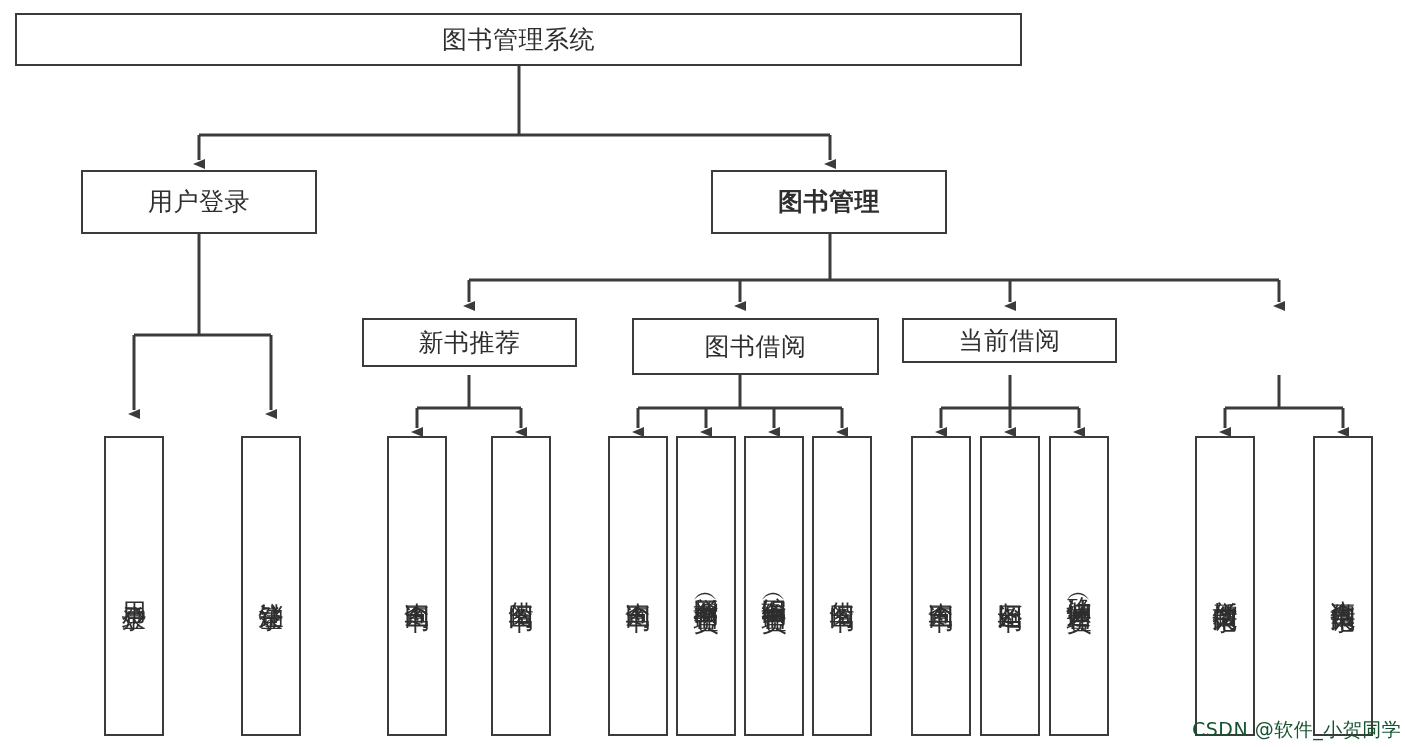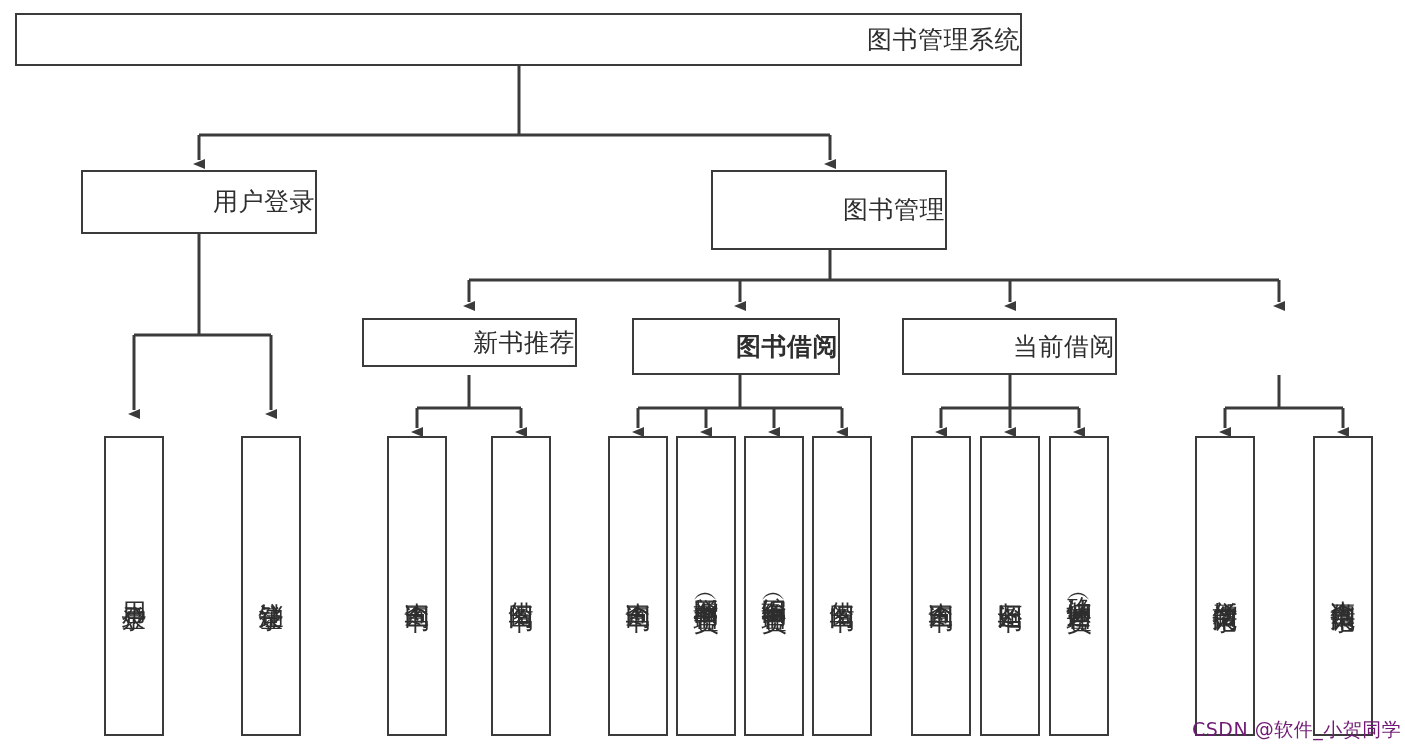--- a/index.html
+++ b/index.html
@@ -26,21 +26,21 @@
     height: 747px;
     pointer-events: none;
   }
   .node {
     position: absolute;
     box-sizing: border-box;
     border: 2.5px solid #3b3b3b;
     background: #ffffff;
     display: flex;
     align-items: center;
-    justify-content: flex-end;
+    justify-content: center;
     color: #2e2e2e;
   }
   .node-label {
     display: block;
     text-align: center;
     line-height: 1.02;
     letter-spacing: 0.5px;
   }
   
   .node.h .node-label {
@@ -59,21 +59,21 @@
     writing-mode: vertical-rl;
     text-orientation: upright;
     font-size: 25px;
     line-height: 1.0;
     letter-spacing: 2px;
     white-space: nowrap;
   }
   .watermark {
     position: absolute;
     font-size: 19px;
-    color: #701a75;
+    color: #14532d;
     white-space: nowrap;
     letter-spacing: 0.5px;
   }
 </style>
 </head>
 <body>
 
 <div id="diagram">
 
   <svg id="edge-layer" viewBox="0 0 1405 747" xmlns="http://www.w3.org/2000/svg">
@@ -126,31 +126,31 @@
     </g>
   </svg>
 
   <div class="node root h" style="left:15px; top:13px; width:1007px; height:53px;">
     <span class="node-label">图书管理系统</span>
   </div>
 
   <div class="node h" style="left:81px; top:170px; width:236px; height:64px;">
     <span class="node-label">用户登录</span>
   </div>
-  <div class="node h" style="left:711px; top:170px; width:236px; height:80px;">
+  <div class="node h" style="left:711px; top:170px; width:236px; height:64px;font-weight:bold;">
     <span class="node-label">图书管理</span>
   </div>
 
   <div class="node h" style="left:362px; top:318px; width:215px; height:49px;">
     <span class="node-label">新书推荐</span>
   </div>
-  <div class="node h" style="left:632px; top:318px; width:208px; height:57px;font-weight:bold;">
+  <div class="node h" style="left:632px; top:318px; width:247px; height:57px;">
     <span class="node-label">图书借阅</span>
   </div>
-  <div class="node h" style="left:902px; top:318px; width:215px; height:57px;">
+  <div class="node h" style="left:902px; top:318px; width:215px; height:45px;">
     <span class="node-label">当前借阅</span>
   </div>
 
   <div class="node v" style="left:104px; top:436px; width:60px; height:300px;">
     <span class="node-label">用户登录</span>
   </div>
   <div class="node v" style="left:241px; top:436px; width:60px; height:300px;">
     <span class="node-label">注销登录</span>
   </div>
 

